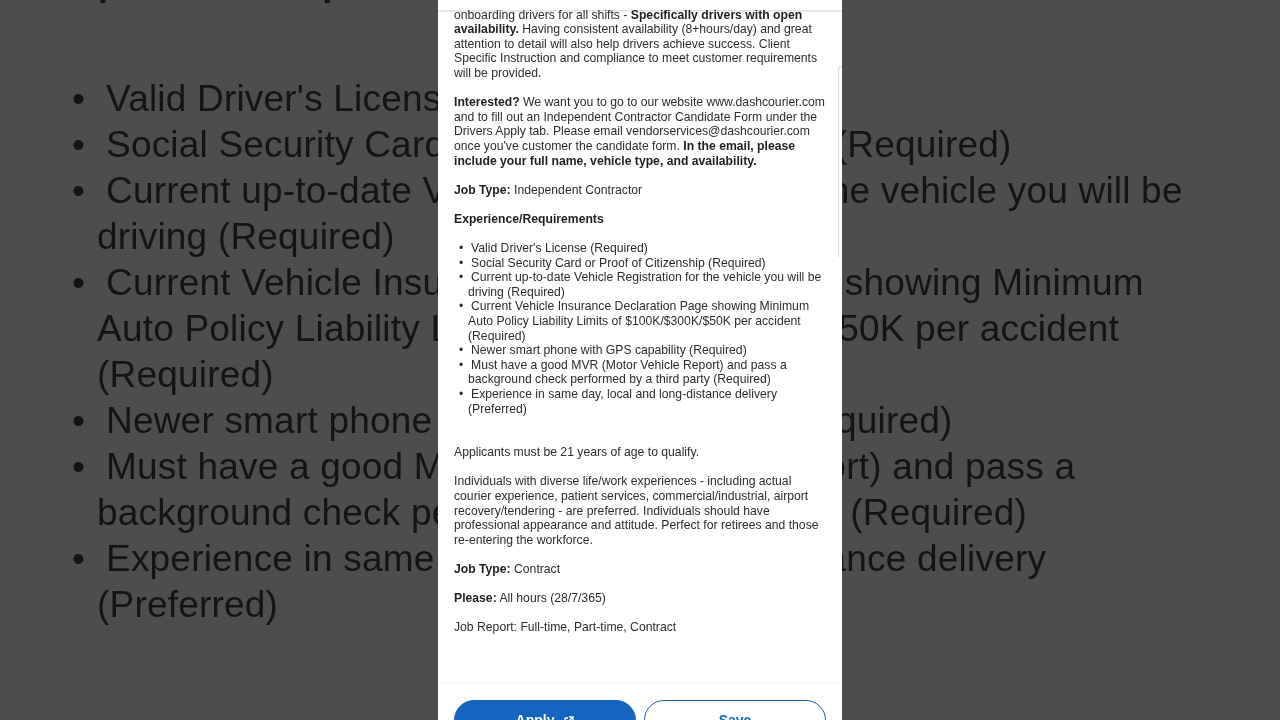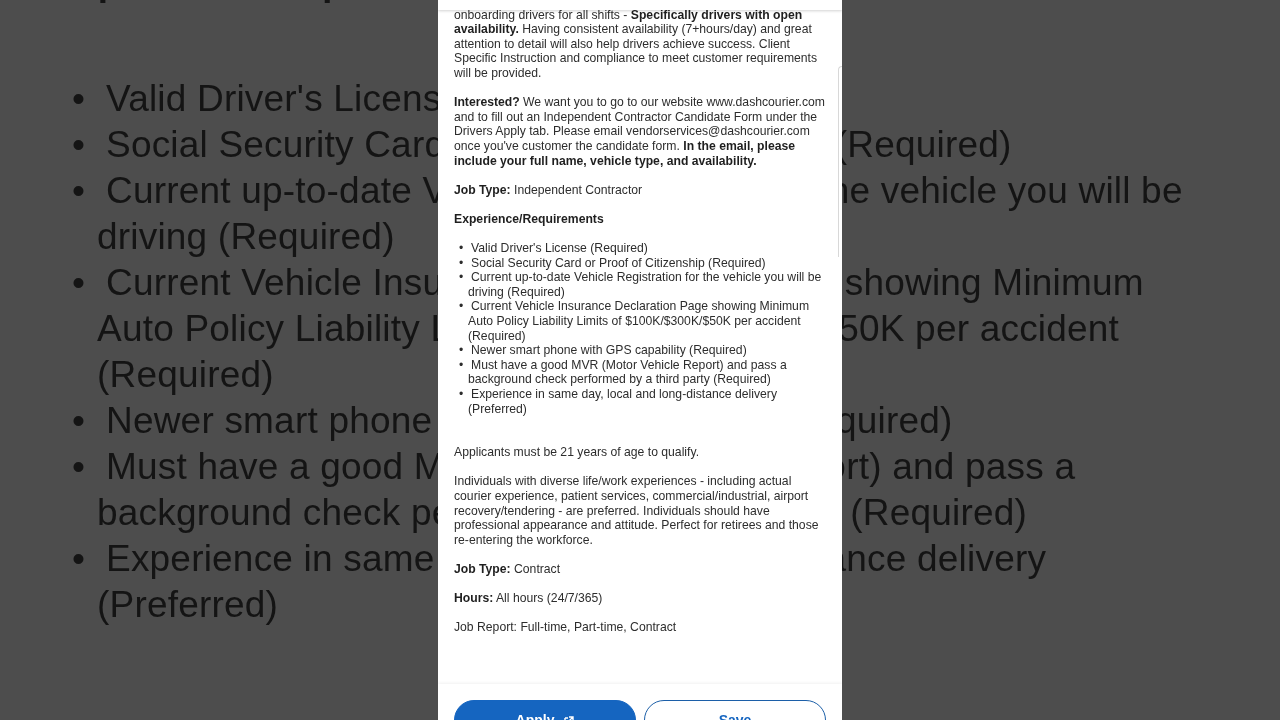--- a/index.html
+++ b/index.html
@@ -170,21 +170,21 @@
       <li><span class="txt">Must have a good MVR (Motor Vehicle Report) and pass a background check performed by a third party (Required)</span></li>
       <li><span class="txt">Experience in same day, local and long-distance delivery (Preferred)</span></li>
     </ul>
   </div>
 
   <div class="phone">
     <div class="top-shadow"></div>
     <div class="scroll-edge"></div>
 
     <div class="content">
-      <p><span>Dash Courier &amp; Logistics is a 24/7/365 operation, and we are onboarding drivers for all shifts - </span><b>Specifically drivers with open availability.</b><span> Having consistent availability (7+hours/day) and great attention to detail will also help drivers achieve success. Client Specific Instruction and compliance to meet customer requirements will be provided.</span></p>
+      <p><span>Dash Courier &amp; Logistics is a 24/7/365 operation, and we are onboarding drivers for all shifts - </span><b>Specifically drivers with open availability.</b><span> Having consistent availability (8+hours/day) and great attention to detail will also help drivers achieve success. Client Specific Instruction and compliance to meet customer requirements will be provided.</span></p>
 
       <p><b>Interested?</b><span> We want you to go to our website www.dashcourier.com and to fill out an Independent Contractor Candidate Form under the Drivers Apply tab. Please email vendorservices@dashcourier.com once you've customer the candidate form. </span><b>In the email, please include your full name, vehicle type, and availability.</b></p>
 
       <p><b>Job Type:</b><span> Independent Contractor</span></p>
 
       <p style="margin-bottom:0"><b>Experience/Requirements</b></p>
 
       <ul class="req-list">
         <li><span class="txt">Valid Driver's License (Required)</span></li>
         <li><span class="txt">Social Security Card or Proof of Citizenship (Required)</span></li>
@@ -195,21 +195,21 @@
         <li><span class="txt">Experience in same day, local and long-distance delivery (Preferred)</span></li>
       </ul>
       <div class="spacer"></div>
 
       <p>Applicants must be 21 years of age to qualify.</p>
 
       <p>Individuals with diverse life/work experiences - including actual courier experience, patient services, commercial/industrial, airport recovery/tendering - are preferred. Individuals should have professional appearance and attitude. Perfect for retirees and those re-entering the workforce.</p>
 
       <p><b>Job Type:</b><span> Contract</span></p>
 
-      <p><b>Hours:</b><span> All hours (24/7/365)</span></p>
+      <p><b>Please:</b><span> All hours (28/7/365)</span></p>
 
       <p>Job Report: Full-time, Part-time, Contract</p>
     </div>
 
     <div class="bottom-bar">
       <div class="btn btn-apply">
         <span>Apply</span>
         <svg class="ext-icon" viewBox="0 0 10 10">
           <path d="M1 2 H4 M1 2 V9 H8 V6" stroke="#ffffff" stroke-width="1.4" fill="none"></path>
           <path d="M5 1 H9 V5 M9 1 L4.5 5.5" stroke="#ffffff" stroke-width="1.4" fill="none"></path>

